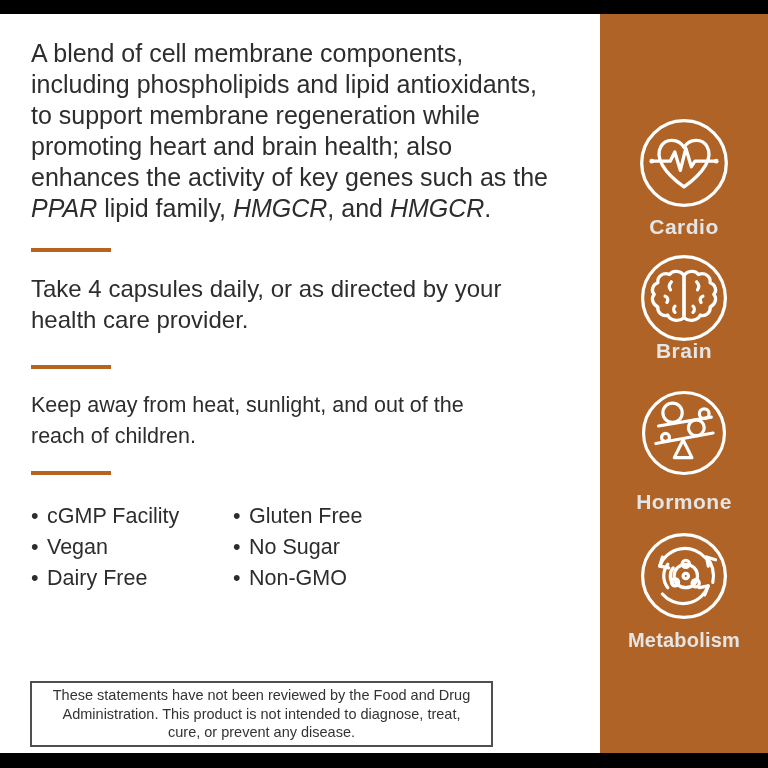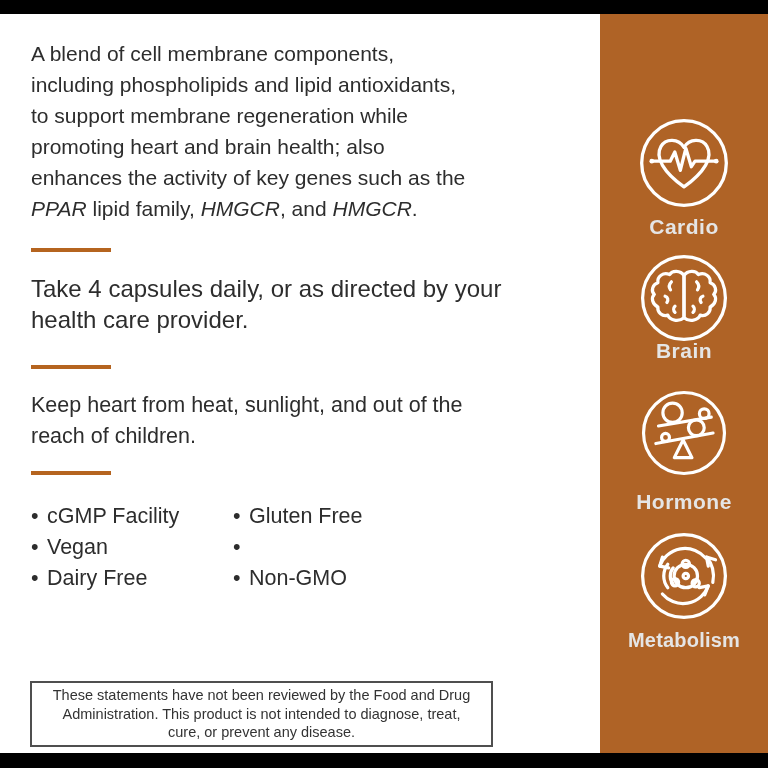--- a/index.html
+++ b/index.html
@@ -4,21 +4,21 @@
 <style>
   html,body{margin:0;padding:0;background:#fff;}
   .canvas{position:relative;width:768px;height:768px;background:#ffffff;overflow:hidden;
           font-family:"Liberation Sans", sans-serif;color:#2d2d2d;}
   .bar{position:absolute;left:0;width:768px;background:#000;}
   .bar.top{top:0;height:14px;}
   .bar.bottom{bottom:0;height:15px;}
 
   
   .desc{position:absolute;left:31px;top:38px;width:548px;margin:0;
-        font-size:21px;line-height:31px;white-space:pre-line;}
+        font-size:25px;line-height:31px;white-space:pre-line;}
   .desc em{font-style:italic;}
   .divider{position:absolute;left:31px;width:80px;height:4px;background:#b5641f;}
   .d1{top:248px;} .d2{top:365px;} .d3{top:471px;}
   .dosage{position:absolute;left:31px;top:273px;width:548px;margin:0;
           font-size:24px;line-height:31px;white-space:pre-line;}
   .storage{position:absolute;left:31px;top:390px;width:548px;margin:0;
            font-size:21.5px;line-height:31px;white-space:pre-line;}
   .features{position:absolute;left:31px;top:501px;display:flex;
             font-size:21.5px;line-height:31px;}
   .features ul{list-style:none;margin:0;padding:0;}
@@ -58,21 +58,21 @@
 enhances the activity of key genes such as the
 </span><em>PPAR</em><span> lipid family, </span><em>HMGCR</em><span>, and </span><em>HMGCR</em><span>.</span></p>
 
   <div class="divider d1"></div>
 
   <p class="dosage">Take 4 capsules daily, or as directed by your
 health care provider.</p>
 
   <div class="divider d2"></div>
 
-  <p class="storage">Keep heart from heat, sunlight, and out of the
+  <p class="storage">Keep away from heat, sunlight, and out of the
 reach of children.</p>
 
   <div class="divider d3"></div>
 
   <div class="features">
     <ul class="col1">
       <li>
           <span class="bullet">•</span>
           <span>cGMP Facility</span>
         </li>
@@ -85,20 +85,21 @@
           <span>Dairy Free</span>
         </li>
     </ul>
     <ul class="col2">
       <li>
           <span class="bullet">•</span>
           <span>Gluten Free</span>
         </li>
       <li>
           <span class="bullet">•</span>
+          <span>No Sugar</span>
         </li>
       <li>
           <span class="bullet">•</span>
           <span>Non-GMO</span>
         </li>
     </ul>
   </div>
 
   <div class="disclaimer-box">
     <p>These statements have not been reviewed by the Food and Drug

